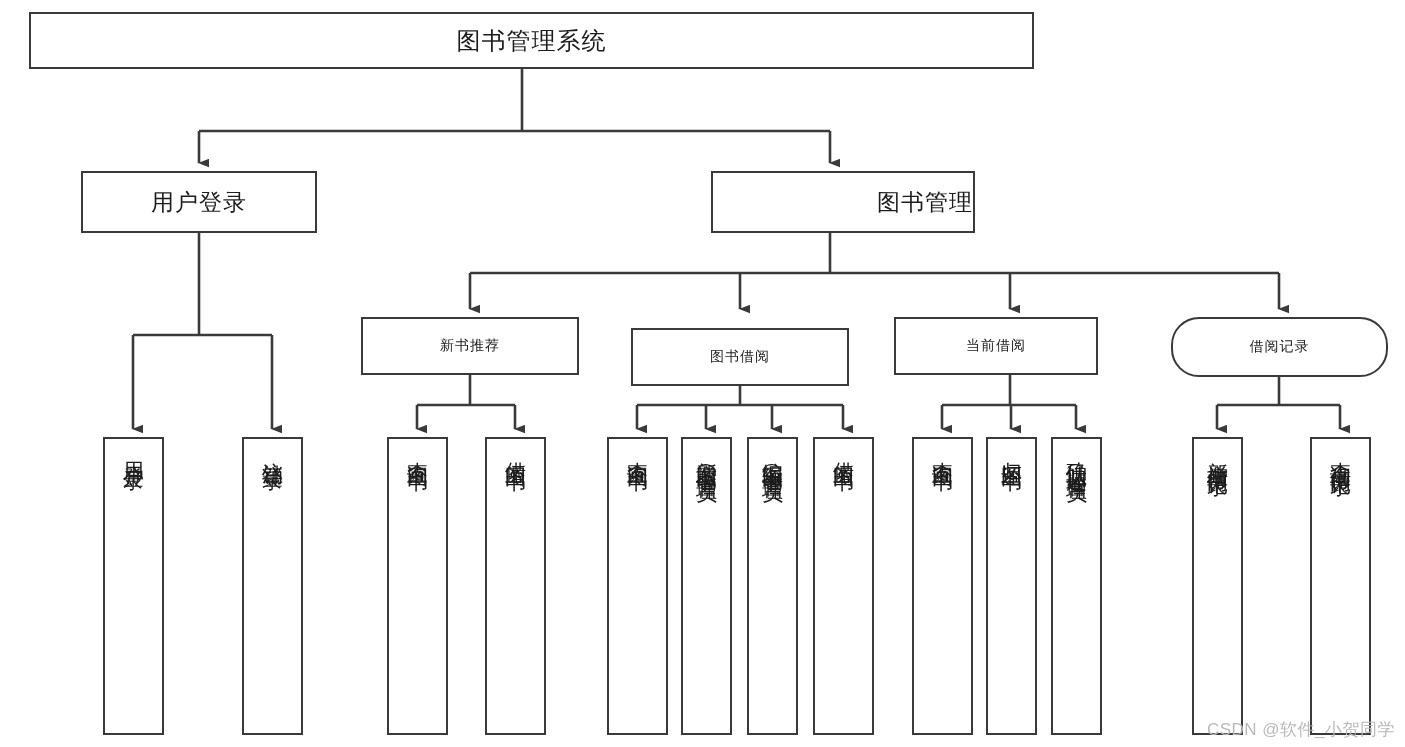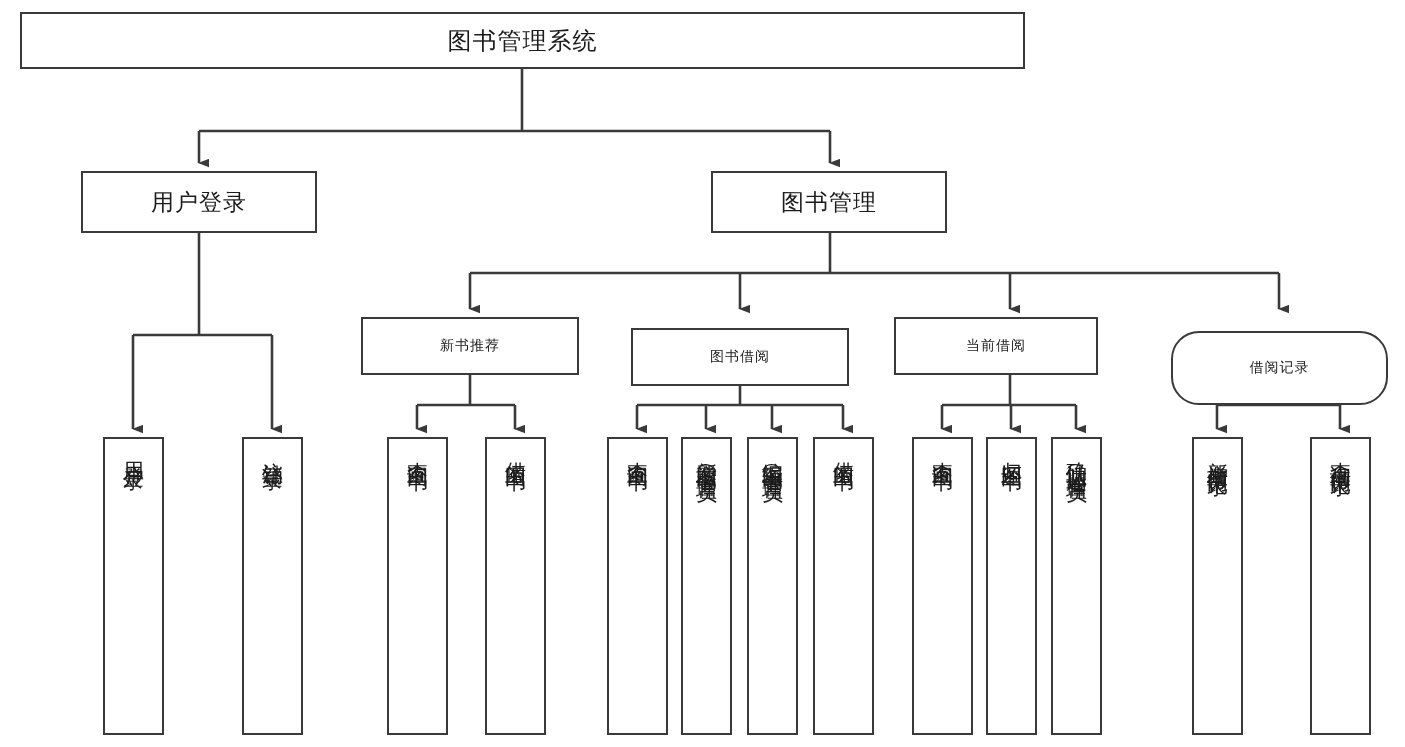--- a/index.html
+++ b/index.html
@@ -34,20 +34,21 @@
     justify-content: center;
     color: #1c1c1c;
   }
   .node-h {
     font-size: 23px;
     letter-spacing: 1px;
   }
   .node-title {
     font-size: 24px;
     letter-spacing: 1px;
+    margin-left: 9px;
   }
   .node-l3 {
     font-size: 14px;
     letter-spacing: 1px;
   }
   .node-leaf {
     font-size: 21px;
     align-items: flex-start;
     padding-top: 6px;
   }
@@ -123,34 +124,34 @@
     </g>
   </svg>
 
   <div class="node node-title" style="left:20px; top:12px; width:1005px; height:57px;">
     <span>图书管理系统</span>
   </div>
 
   <div class="node node-h" style="left:81px; top:171px; width:236px; height:62px;">
     <span>用户登录</span>
   </div>
-  <div class="node node-h" style="left:711px; top:171px; width:236px; height:62px;">
+  <div class="node node-h" style="left:711px; top:171px; width:264px; height:62px;justify-content:flex-end;">
     <span>图书管理</span>
   </div>
 
   <div class="node node-l3" style="left:361px; top:317px; width:218px; height:58px;">
     <span>新书推荐</span>
   </div>
   <div class="node node-l3" style="left:631px; top:317px; width:218px; height:58px;margin-top:11px;">
     <span>图书借阅</span>
   </div>
   <div class="node node-l3" style="left:894px; top:317px; width:204px; height:58px;">
     <span>当前借阅</span>
   </div>
-  <div class="node node-l3" style="left:1171px; top:331px; width:217px; height:74px;border-radius:28px;">
+  <div class="node node-l3" style="left:1171px; top:317px; width:217px; height:60px;border-radius:28px;">
     <span>借阅记录</span>
   </div>
 
   <div class="node node-leaf" style="left:103px; top:437px; width:61px; height:298px;">
     <span class="vtext">用户登录</span>
   </div>
   <div class="node node-leaf" style="left:242px; top:437px; width:61px; height:298px;">
     <span class="vtext">注销登录</span>
   </div>
 
@@ -184,13 +185,14 @@
     <span class="vtext">确认归还（管理员）</span>
   </div>
 
   <div class="node node-leaf" style="left:1192px; top:437px; width:51px; height:298px;">
     <span class="vtext">新增借阅记录</span>
   </div>
   <div class="node node-leaf" style="left:1310px; top:437px; width:61px; height:298px;">
     <span class="vtext">查询借阅记录</span>
   </div>
 
+  <div id="watermark">CSDN @软件_小贺同学</div>
 </div>
 
 </body></html>

